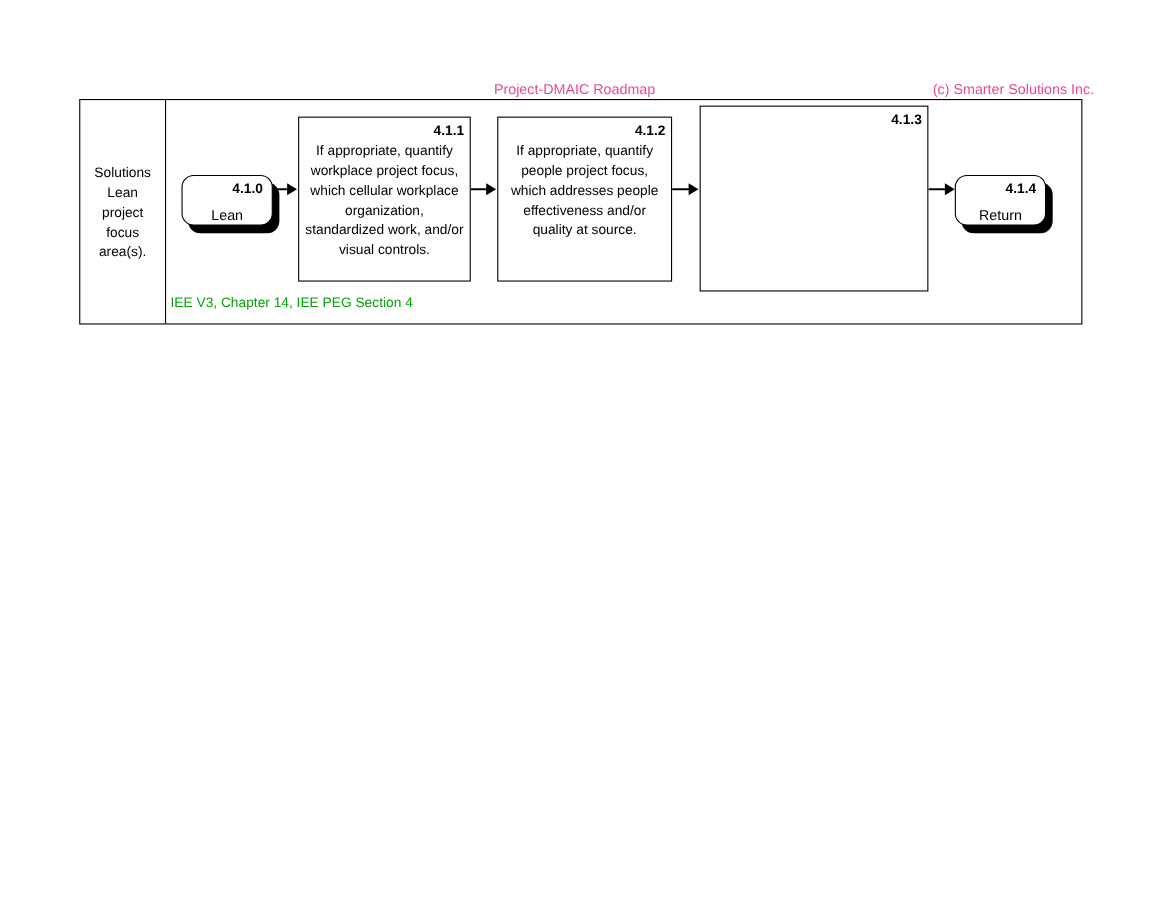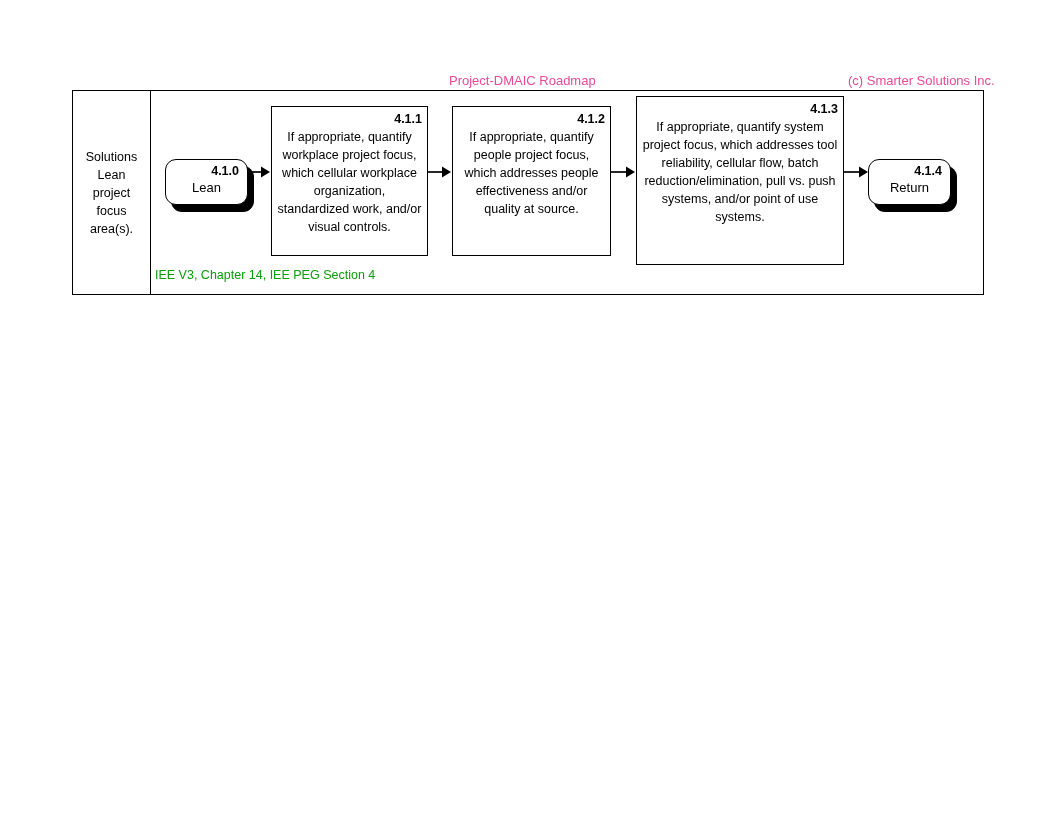--- a/index.html
+++ b/index.html
@@ -109,21 +109,21 @@
     top: 0;
     width: 100%;
     height: 100%;
     background: #ffffff;
     border: 1.7px solid #000;
     border-radius: 11px;
     box-sizing: border-box;
     display: flex;
     flex-direction: column;
     align-items: stretch;
-    justify-content: flex-start;
+    justify-content: space-between;
     padding: 3px 8px 0 8px;
   }
   .term-id {
     font-size: 12.5px;
     font-weight: bold;
     text-align: right;
     line-height: 16px;
   }
   .term-label {
     font-size: 13px;
@@ -214,21 +214,20 @@
 
       <div class="arrow" style="left:460px; top:74px; width:25px;">
         <svg width="25" height="14" viewBox="0 0 25 14">
           <line x1="0" y1="7" x2="17" y2="7" stroke="#000" stroke-width="1.7"></line>
           <polygon points="15,1.5 24,7 15,12.5" fill="#000"></polygon>
         </svg>
       </div>
 
       <div class="pbox" style="left:485px; top:5px; width:208px; height:169px;">
         <div class="pbox-id">4.1.3</div>
-        <div class="pbox-text">If appropriate, quantify system project focus, which addresses tool reliability, cellular flow, batch reduction/elimination, pull vs. push systems, and/or point of use systems.</div>
       </div>
 
       <div class="arrow" style="left:693px; top:74px; width:25px;">
         <svg width="25" height="14" viewBox="0 0 25 14">
           <line x1="0" y1="7" x2="17" y2="7" stroke="#000" stroke-width="1.7"></line>
           <polygon points="15,1.5 24,7 15,12.5" fill="#000"></polygon>
         </svg>
       </div>
 
       <div class="term-wrap" style="left:717px; top:68px; width:83px; height:46px;">

